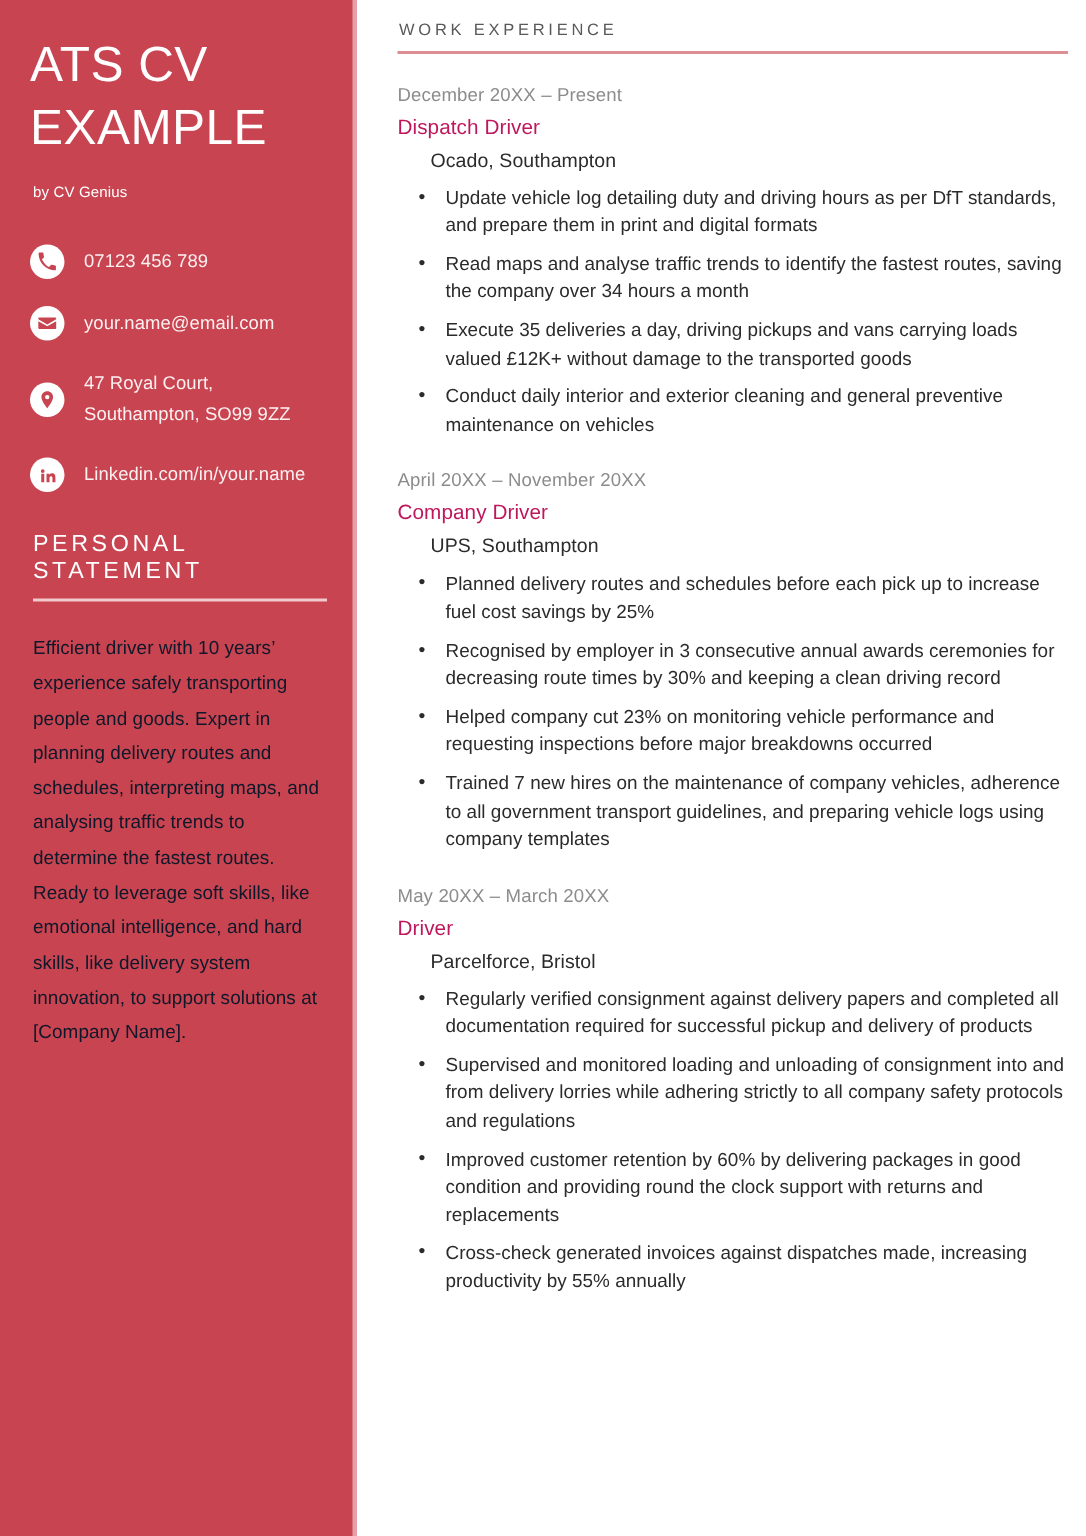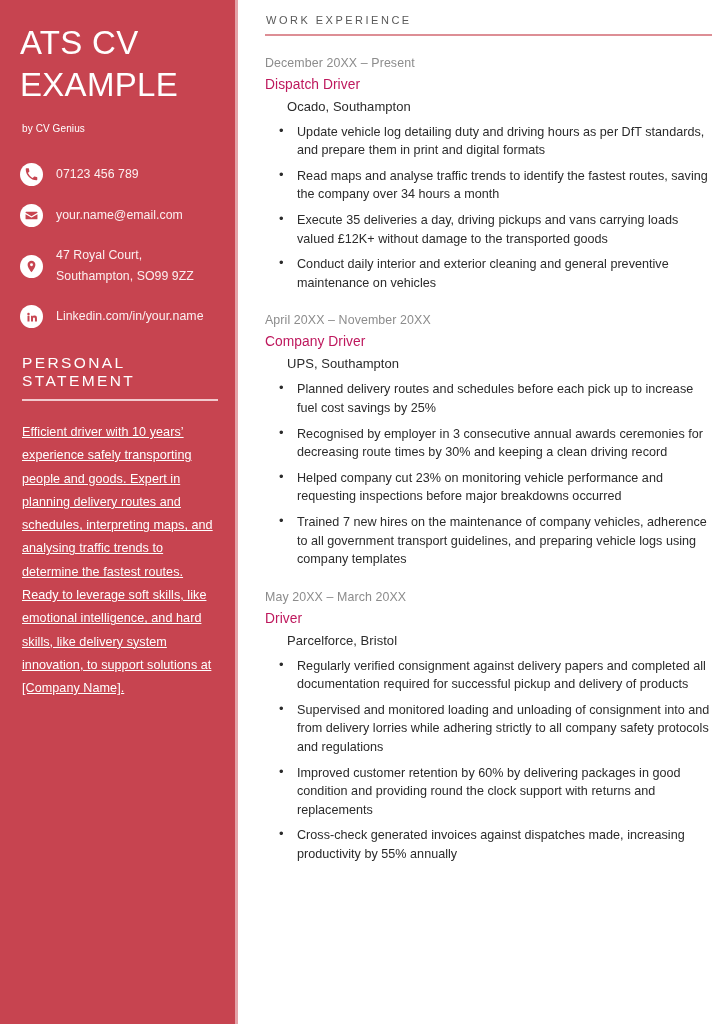--- a/index.html
+++ b/index.html
@@ -96,26 +96,25 @@
     margin: 26px 0 0 2px;
     padding-bottom: 9px;
   }
   .side-heading-rule {
     height: 2px;
     background: #F2C9CD;
     margin: 0 0 0 2px;
     width: 196px;
   }
   .side-body {
-    color: #ffffff;
+    color: #0f172a;
     font-size: 12.6px;
     line-height: 23.3px;
     margin: 20px 0 0 2px;
     letter-spacing: 0.05px;
-    text-decoration: underline;
   }
 
   
   .main {
     flex: 1;
     box-sizing: border-box;
     padding: 14px 12px 0 27px;
   }
   .main-heading {
     color: #595959;

